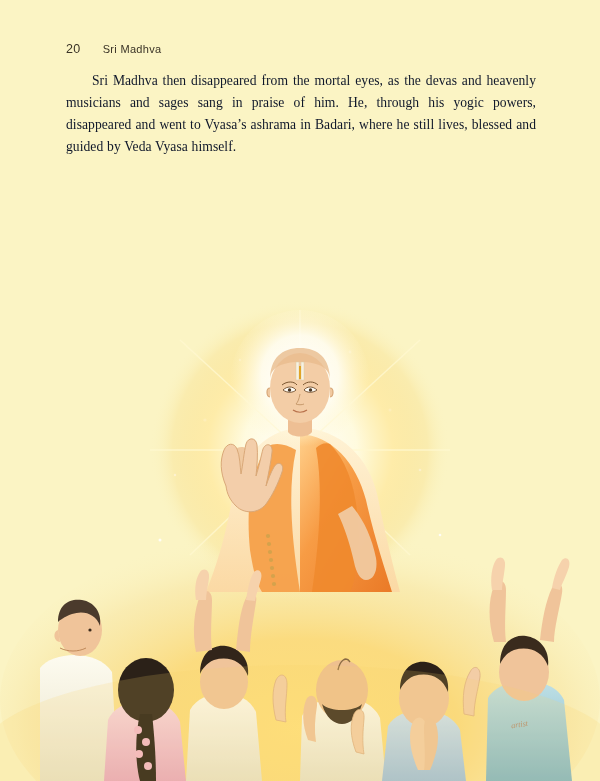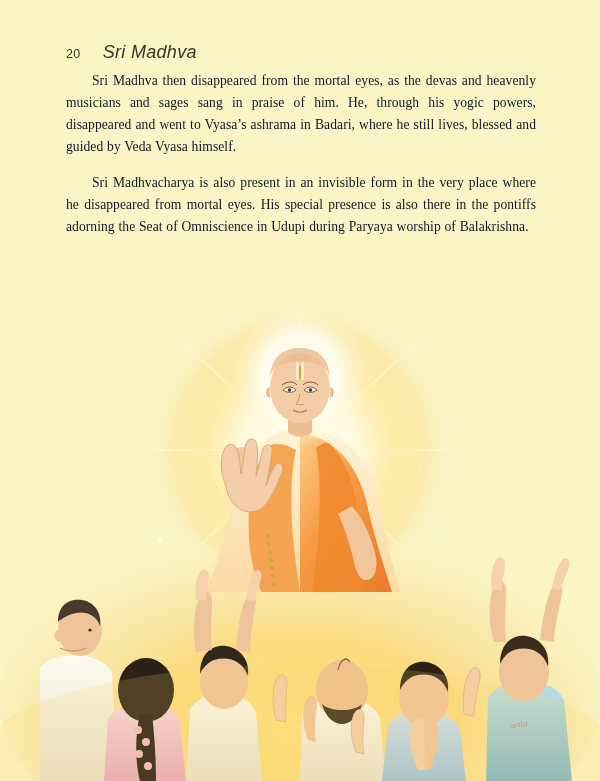--- a/index.html
+++ b/index.html
@@ -31,23 +31,22 @@
     align-items: baseline;
     gap: 22px;
     font-family: "Liberation Sans", sans-serif;
     color: #3a3326;
   }
   .folio {
     font-size: 12.5px;
     letter-spacing: 0.4px;
   }
   .runhead {
-    font-size: 18px;
+    font-size: 11px;
     letter-spacing: 0.3px;
-    font-style: italic;
   }
 
   
   .textblock {
     position: absolute;
     left: 66px;
     top: 70px;
     width: 470px;
   }
   .textblock p {
@@ -93,21 +92,20 @@
 
 <div class="page">
 
   <div class="header">
     <span class="folio">20</span>
     <span class="runhead">Sri Madhva</span>
   </div>
 
   <div class="textblock">
     <p>Sri Madhva then disappeared from the mortal eyes, as the devas and heavenly musicians and sages sang in praise of him. He, through his yogic powers, disappeared and went to Vyasa’s ashrama in Badari, where he still lives, blessed and guided by Veda Vyasa himself.</p>
-    <p>Sri Madhvacharya is also present in an invisible form in the very place where he disappeared from mortal eyes. His special presence is also there in the pontiffs adorning the Seat of Omniscience in Udupi during Paryaya worship of Balakrishna.</p>
   </div>
 
   <div class="illustration">
     <svg width="600" height="481" viewBox="0 0 600 481">
       <defs>
         <radialGradient id="haloGrad" cx="50%" cy="50%" r="50%">
           <stop offset="0%" stop-color="#ffffff" stop-opacity="1"></stop>
           <stop offset="38%" stop-color="#fffbe0" stop-opacity="0.95"></stop>
           <stop offset="62%" stop-color="#ffe9a0" stop-opacity="0.75"></stop>
           <stop offset="85%" stop-color="#f8dd86" stop-opacity="0.35"></stop>

